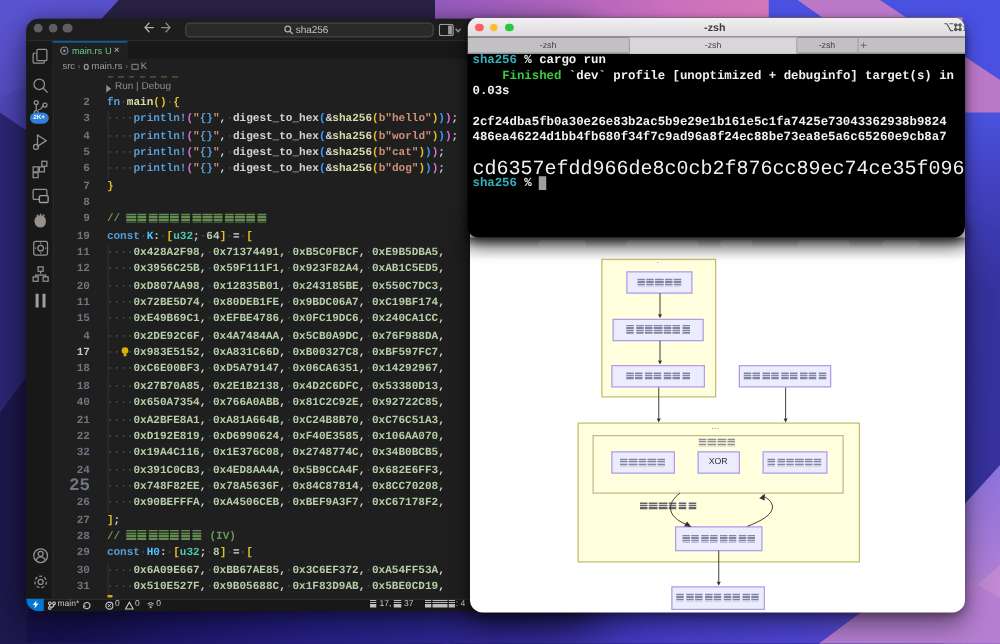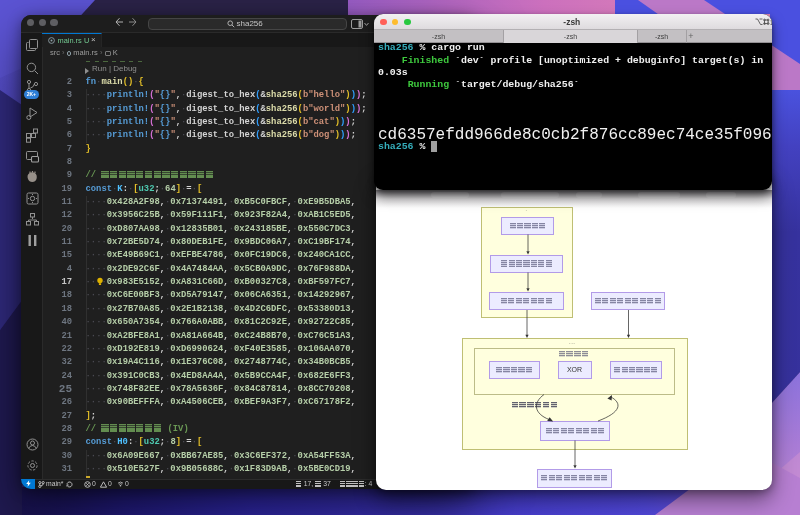--- a/index.html
+++ b/index.html
@@ -204,21 +204,21 @@
     <div class="row mono" style="left:25px;top:234.39999999999998px;width:26.5px;height:13.35px;line-height:13.35px;font-size:8.83px;color:#6e7681;text-align:right;font-weight:700;">15</div>
     <div class="row mono" style="left:25px;top:247.75px;width:26.5px;height:13.35px;line-height:13.35px;font-size:8.83px;color:#6e7681;text-align:right;font-weight:700;">4</div>
     <div class="row mono" style="left:25px;top:261.1px;width:26.5px;height:13.35px;line-height:13.35px;font-size:8.83px;color:#c6c6c6;text-align:right;font-weight:700;">17</div>
     <div class="row mono" style="left:25px;top:274.45px;width:26.5px;height:13.35px;line-height:13.35px;font-size:8.83px;color:#6e7681;text-align:right;font-weight:700;">18</div>
     <div class="row mono" style="left:25px;top:287.8px;width:26.5px;height:13.35px;line-height:13.35px;font-size:8.83px;color:#6e7681;text-align:right;font-weight:700;">18</div>
     <div class="row mono" style="left:25px;top:301.15px;width:26.5px;height:13.35px;line-height:13.35px;font-size:8.83px;color:#6e7681;text-align:right;font-weight:700;">40</div>
     <div class="row mono" style="left:25px;top:314.5px;width:26.5px;height:13.35px;line-height:13.35px;font-size:8.83px;color:#6e7681;text-align:right;font-weight:700;">21</div>
     <div class="row mono" style="left:25px;top:327.85px;width:26.5px;height:13.35px;line-height:13.35px;font-size:8.83px;color:#6e7681;text-align:right;font-weight:700;">22</div>
     <div class="row mono" style="left:25px;top:341.2px;width:26.5px;height:13.35px;line-height:13.35px;font-size:8.83px;color:#6e7681;text-align:right;font-weight:700;">32</div>
     <div class="row mono" style="left:25px;top:354.55px;width:26.5px;height:13.35px;line-height:13.35px;font-size:8.83px;color:#6e7681;text-align:right;font-weight:700;">24</div>
-    <div class="row mono" style="left:25px;top:367.90000000000003px;width:26.5px;height:13.35px;line-height:13.35px;font-size:11px;color:#6e7681;text-align:right;font-weight:700;">25</div>
+    <div class="row mono" style="left:25px;top:367.90000000000003px;width:26.5px;height:13.35px;line-height:13.35px;font-size:14px;color:#6e7681;text-align:right;font-weight:700;">25</div>
     <div class="row mono" style="left:25px;top:381.25px;width:26.5px;height:13.35px;line-height:13.35px;font-size:8.83px;color:#6e7681;text-align:right;font-weight:700;">26</div>
     <div class="row mono" style="left:25px;top:394.6px;width:26.5px;height:13.35px;line-height:13.35px;font-size:8.83px;color:#6e7681;text-align:right;font-weight:700;">27</div>
     <div class="row mono" style="left:25px;top:407.95px;width:26.5px;height:13.35px;line-height:13.35px;font-size:8.83px;color:#6e7681;text-align:right;font-weight:700;">28</div>
     <div class="row mono" style="left:25px;top:421.3px;width:26.5px;height:13.35px;line-height:13.35px;font-size:8.83px;color:#6e7681;text-align:right;font-weight:700;">29</div>
     <div class="row mono" style="left:25px;top:434.65000000000003px;width:26.5px;height:13.35px;line-height:13.35px;font-size:8.83px;color:#6e7681;text-align:right;font-weight:700;">30</div>
     <div class="row mono" style="left:25px;top:448.0px;width:26.5px;height:13.35px;line-height:13.35px;font-size:8.83px;color:#6e7681;text-align:right;font-weight:700;">31</div>
     <svg class="abs" style="left:75.5px;top:261.5px" width="8" height="9" viewBox="0 0 8 9">
       <circle cx="4" cy="3.4" r="2.7" fill="#ddb100"></circle>
       <rect x="2.9" y="6.2" width="2.2" height="1.8" fill="#ddb100"></rect>
     </svg>
@@ -382,16 +382,17 @@
     <div class="abs" style="left:0;top:16.4px;width:100%;height:13px;background:#c3c0c3;border-bottom:1px solid #949194;"></div>
     <div class="abs" style="left:129.5px;top:16.4px;width:134.4px;height:13px;background:#d9d6d9;border-left:1px solid #a3a0a3;border-right:1px solid #a3a0a3;"></div>
     <div class="abs" style="left:311.8px;top:16.4px;width:1px;height:13px;background:#a3a0a3;"></div>
     <div class="abs" style="left:44.7px;top:19.1px;width:40px;text-align:center;font-size:7px;color:#3f3f3f;">-zsh</div>
     <div class="abs" style="left:176.7px;top:19.1px;width:40px;text-align:center;font-size:7px;color:#3f3f3f;">-zsh</div>
     <div class="abs" style="left:267.8px;top:19.1px;width:40px;text-align:center;font-size:7px;color:#3f3f3f;">-zsh</div>
     <div class="abs" style="left:314.5px;top:17.2px;font-size:9px;color:#666;">+</div>
     <div class="row mono" style="left:4.2px;top:28px;height:12.3px;line-height:12.3px;font-size:9.9px;font-weight:700;color:#f1f1f1;"><span style="color:#35aebc">sha256</span> % cargo run</div>
     <div class="row mono" style="left:4.2px;top:40.75px;height:12.3px;line-height:12.3px;font-size:9.9px;font-weight:700;color:#f1f1f1;">    <span style="color:#3ec93e">Finished</span> `dev` profile [unoptimized + debuginfo] target(s) in</div>
     <div class="row mono" style="left:4.2px;top:53.05px;height:12.3px;line-height:12.3px;font-size:9.9px;font-weight:700;color:#f1f1f1;">0.03s</div>
-    <div class="row mono" style="left:4.2px;top:65.35000000000001px;height:12.3px;line-height:12.3px;font-size:9.9px;font-weight:700;color:#f1f1f1;">     <span style="color:#3ec93e">Running</span> `target/debug/sha256`</div>
+    <div class="row mono" style="left:4.2px;top:77.65px;height:12.3px;line-height:12.3px;font-size:9.9px;font-weight:700;color:#f1f1f1;">2cf24dba5fb0a30e26e83b2ac5b9e29e1b161e5c1fa7425e73043362938b9824</div>
+    <div class="row mono" style="left:4.2px;top:89.95px;height:12.3px;line-height:12.3px;font-size:9.9px;font-weight:700;color:#f1f1f1;">486ea46224d1bb4fb680f34f7c9ad96a8f24ec88be73ea8e5a6c65260e9cb8a7</div>
     <div class="row mono" style="left:4.2px;top:114.55000000000001px;height:12.3px;line-height:12.3px;font-size:16px;font-weight:400;color:#f1f1f1;">cd6357efdd966de8c0cb2f876cc89ec74ce35f0968e11743987084bd42fb8944</div>
     <div class="row mono" style="left:4.2px;top:126.85000000000001px;height:12.3px;line-height:12.3px;font-size:9.9px;font-weight:700;color:#f1f1f1;"><span style="color:#35aebc">sha256</span> %</div>
     <div class="abs" style="left:57.7px;top:127.3px;width:5.9px;height:10.5px;background:#9f9f9f;"></div>
   </div>
 </body></html>

